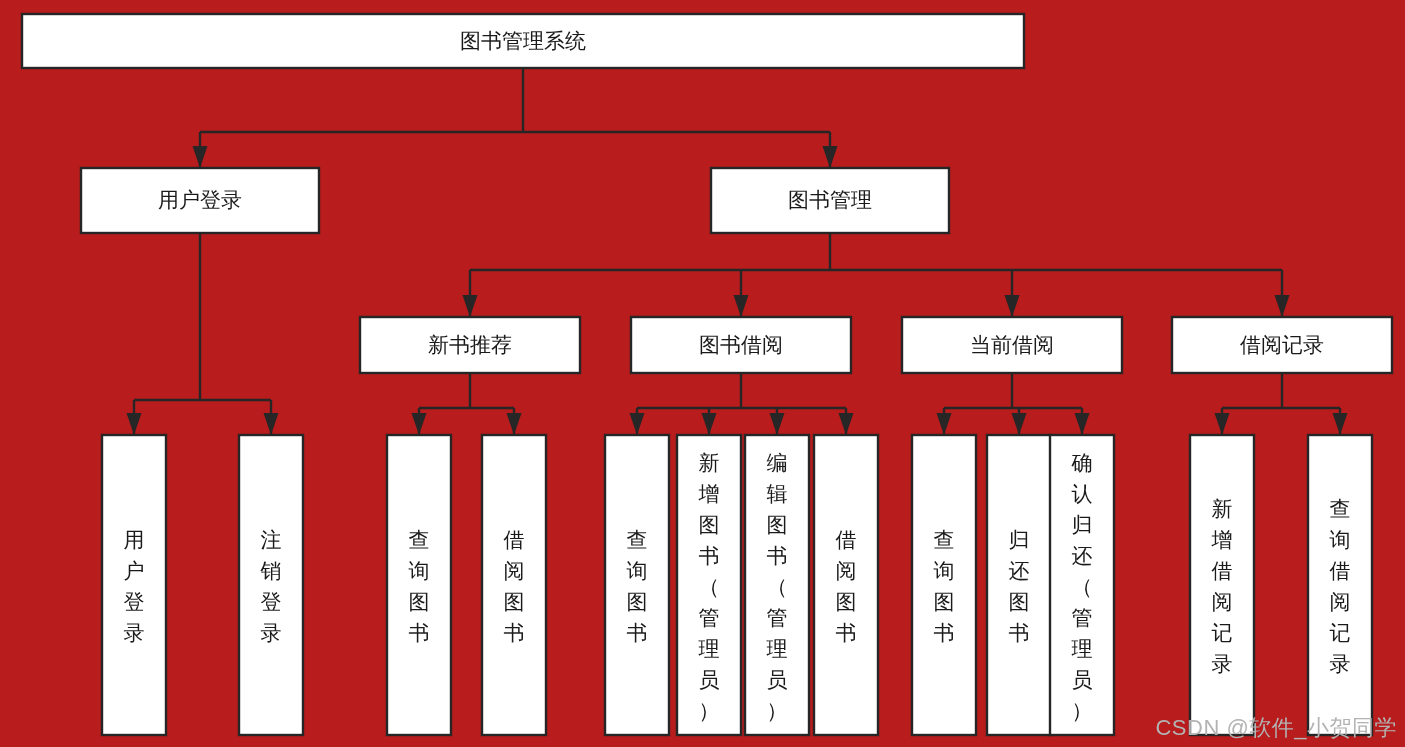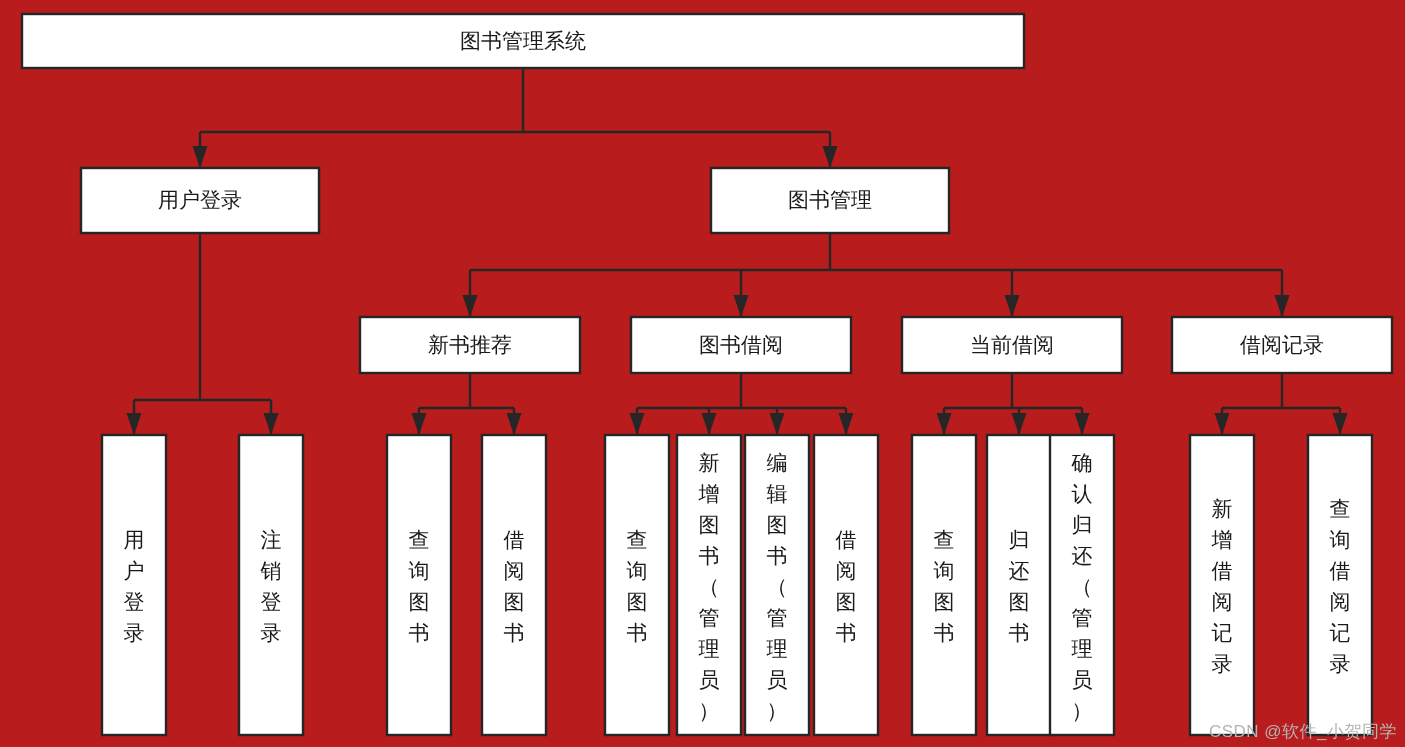--- a/index.html
+++ b/index.html
@@ -54,21 +54,21 @@
     font-family: "Liberation Sans", "DejaVu Sans", sans-serif;
     font-size: 21px;
     fill: #1a1a1a;
     text-anchor: middle;
   }
   .watermark {
     position: absolute;
     right: 8px;
     bottom: 4px;
     font-family: "Liberation Sans", "DejaVu Sans", sans-serif;
-    font-size: 17px;
+    font-size: 22px;
     color: #b3b3b3;
     letter-spacing: 0.5px;
     white-space: nowrap;
     user-select: none;
   }
 </style>
 </head>
 <body>
 
 <div id="diagram-root">

